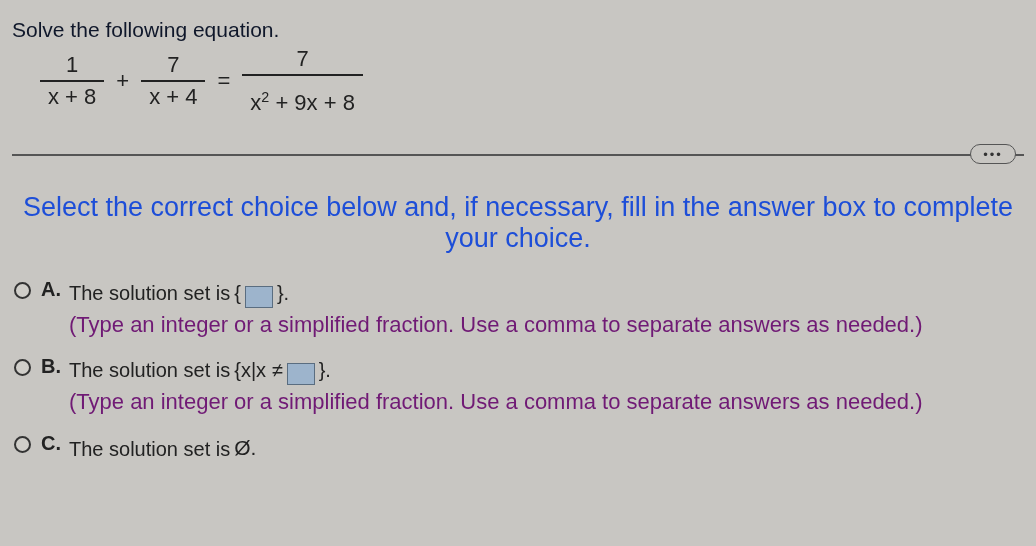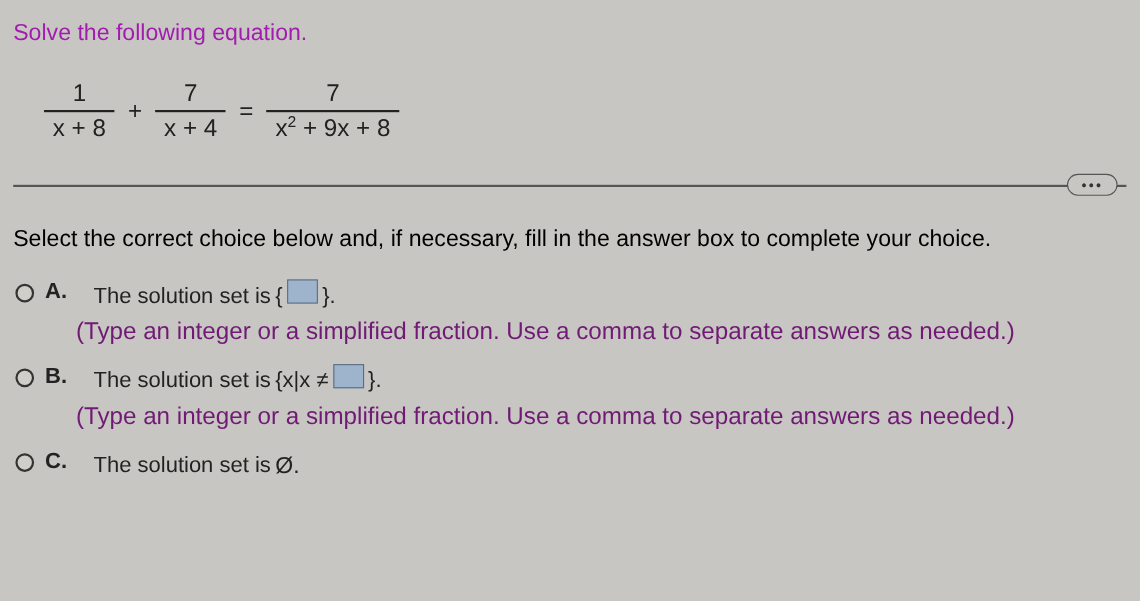--- a/index.html
+++ b/index.html
@@ -11,22 +11,22 @@
       font-family: Arial, Helvetica, sans-serif;
       background: #c8c6c2;
       width: 1036px;
       height: 546px;
       color: #222;
       padding: 18px 12px 12px 12px;
       position: relative;
     }
     .instruction {
       font-size: 21px;
-      color: #a21caf;
-      margin-bottom: 30px;
+      color: #0f172a;
+      margin-bottom: 4px;
     }
     .equation {
       display: flex;
       align-items: center;
       font-size: 22px;
       padding-left: 28px;
       gap: 8px;
       margin-bottom: 28px;
     }
     .frac {
@@ -39,20 +39,21 @@
       padding: 0 8px;
     }
     .frac .bar {
       width: 100%;
       height: 1.5px;
       background: #222;
       margin: 2px 0;
     }
     .den-poly {
       white-space: nowrap;
+      margin-top: 12px;
     }
     .sup {
       font-size: 0.65em;
       vertical-align: super;
       line-height: 0;
     }
     .op {
       padding: 0 4px;
       font-size: 22px;
     }
@@ -79,23 +80,24 @@
       border-radius: 10px;
       background: #c8c6c2;
       display: flex;
       align-items: center;
       justify-content: center;
       font-size: 13px;
       letter-spacing: 2px;
       color: #333;
     }
     .prompt {
-      font-size: 21px;
+      font-size: 27px;
       margin-bottom: 24px;
-      color: #000000;
+      color: #1d4ed8;
+      text-align: center;
     }
     .choices {
       padding-left: 2px;
     }
     .choice {
       display: flex;
       align-items: flex-start;
       margin-bottom: 14px;
     }
     .radio {
@@ -113,24 +115,23 @@
       font-weight: 600;
       width: 28px;
       flex-shrink: 0;
     }
     .choice-body {
       font-size: 20px;
       line-height: 1.5;
     }
     .choice-text {
       display: flex;
-      align-items: flex-start;
+      align-items: flex-end;
       flex-wrap: wrap;
       gap: 4px;
-      margin-left: 16px;
     }
     .hint {
       font-size: 22px;
       color: #701a75;
     }
     .answer-box {
       display: inline-block;
       width: 28px;
       height: 22px;
       background: #9db4cc;

